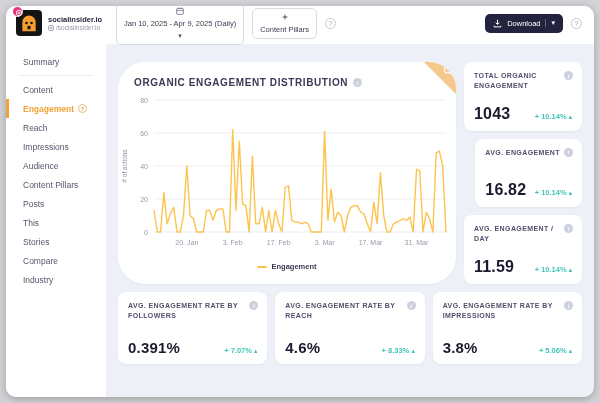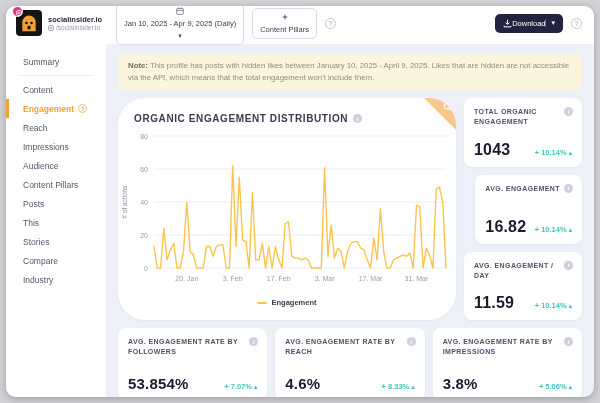--- a/index.html
+++ b/index.html
@@ -17,21 +17,21 @@
   .net-badge { position:absolute; left:-4px; top:-4px; width:11px; height:11px; border-radius:50%;
                background:#e6367e; border:1.5px solid #fff; display:flex; align-items:center; justify-content:center; }
   .p-name { font-size:7.5px; font-weight:bold; color:#26263c; line-height:1.3; white-space:nowrap; }
   .p-handle { font-size:6.5px; color:#9a9aa8; display:flex; align-items:center; gap:2px; white-space:nowrap; }
   .btn-light { display:flex; align-items:center; gap:4px; border:1px solid #d8dbe4; background:#fff;
                border-radius:5px; padding:4px 7px; font-size:7.5px; color:#3c3c52; cursor:pointer; white-space:nowrap;flex-direction:column; }
   .caret { font-size:7px; color:#555; }
   .help-circle { width:11px; height:11px; border-radius:50%; border:1px solid #c6c8d4; color:#a6a8b6;
                  font-size:7px; display:flex; align-items:center; justify-content:center; cursor:pointer; flex:0 0 auto; }
   .spacer { flex:1; }
-  .btn-dark { display:flex; align-items:center; background:#23233f; color:#fff; border:none;
+  .btn-dark { display:flex; align-items:center; gap:5px; background:#23233f; color:#fff; border:none;
               border-radius:5px; padding:5px 8px; font-size:7.5px; cursor:pointer; }
   .btn-dark .caret { color:#fff; border-left:1px solid rgba(255,255,255,.3); padding-left:5px; }
 
   
   .sidebar { position:absolute; left:0; top:38px; bottom:0; width:100px; background:#fff; padding-top:8px; }
   .side-item { font-size:8.5px; color:#55556c; padding:4.5px 14px; cursor:pointer; display:flex;
                align-items:center; gap:4px; border-left:3px solid transparent; }
   .side-item.active { color:#f0a238; font-weight:bold; border-left-color:#f0a238; }
   .side-divider { height:1px; background:#ececf2; margin:4px 12px; }
   .mini-help { width:9px; height:9px; border-radius:50%; border:1px solid #f0bd7a; color:#f0a238;
@@ -173,21 +173,20 @@
     <div class="side-item">
         <span>Compare</span>
       </div>
     <div class="side-item">
         <span>Industry</span>
       </div>
   </nav>
 
   <div class="main">
 
-    <div class="note"><b>Note:</b><span> This profile has posts with hidden likes between January 10, 2025 - April 9, 2025. Likes that are hidden are not accessible via the API, which means that the total engagement won't include them.</span></div>
 
     <div class="content-row">
 
       <div class="card chart-card">
         <div class="corner-zoom">
           <svg width="10" height="10" viewBox="0 0 12 12">
               <circle cx="5" cy="5" r="3.4" fill="none" stroke="#fff" stroke-width="1.5"></circle>
               <line x1="7.6" y1="7.6" x2="10.6" y2="10.6" stroke="#fff" stroke-width="1.5"></line>
             </svg>
         </div>
@@ -247,21 +246,21 @@
           </div>
         </div>
       </div>
     </div>
 
     <div class="bottom-row">
       <div class="card stat-card">
         <div class="stat-label">AVG. ENGAGEMENT RATE BY FOLLOWERS</div>
         <span class="info-dot">i</span>
         <div class="stat-bottom">
-          <span class="stat-value">53.854%</span>
+          <span class="stat-value">0.391%</span>
           <span class="stat-delta"><span>+ 7.07%</span> <span class="trend-up">▴</span></span>
         </div>
       </div>
       <div class="card stat-card">
         <div class="stat-label">AVG. ENGAGEMENT RATE BY REACH</div>
         <span class="info-dot">i</span>
         <div class="stat-bottom">
           <span class="stat-value">4.6%</span>
           <span class="stat-delta"><span>+ 8.33%</span> <span class="trend-up">▴</span></span>
         </div>

